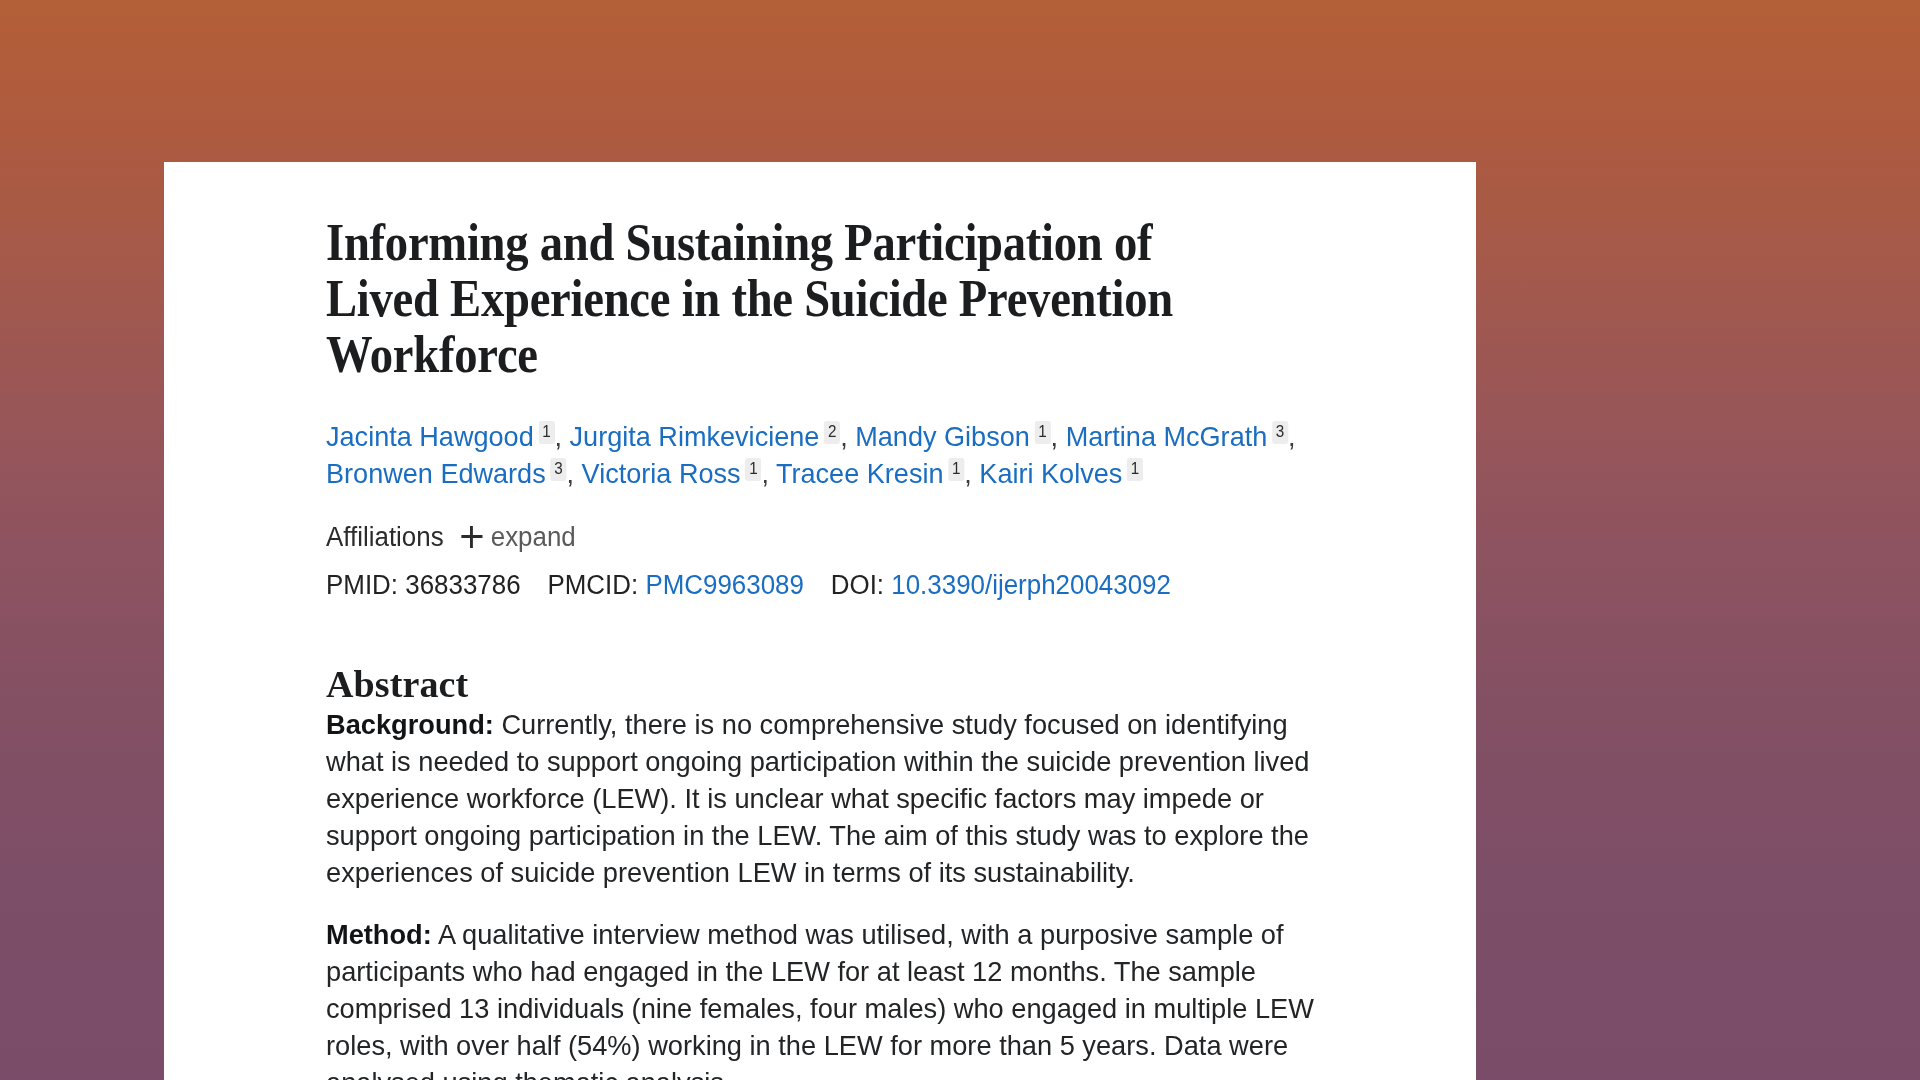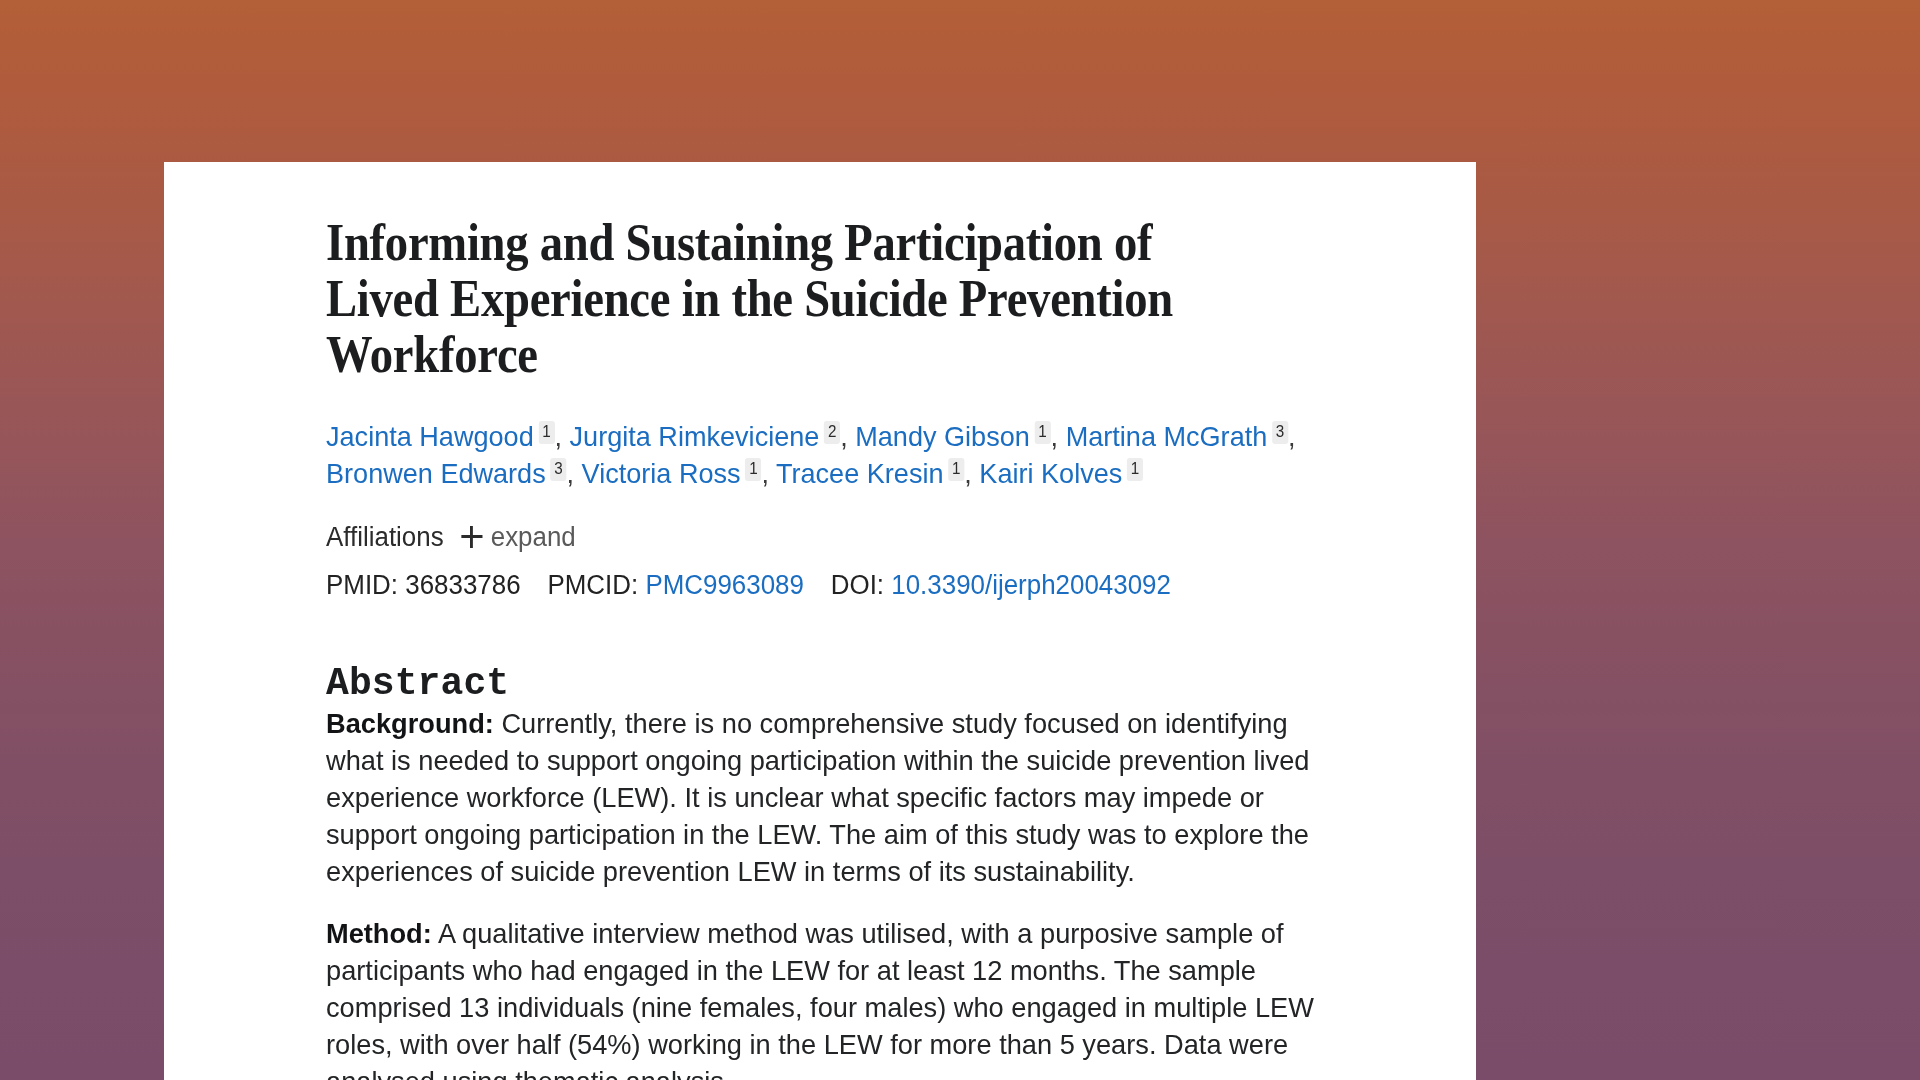--- a/index.html
+++ b/index.html
@@ -136,21 +136,21 @@
   .ident-group { margin-right: 28px; }
   .ident-label { color: #222; }
   .ident-value-dark { color: #222; }
   .ident-link {
     color: #1a6dc0;
     text-decoration: none;
   }
 
   
   .abstract-heading {
-    font-family: Liberation Mono, monospace;
+    font-family: Liberation Serif, serif;
     font-weight: bold;
     font-size: 38px;
     color: #1c1d1f;
     margin-top: 61px;
     letter-spacing: 0.1px;
   }
 
   .abstract-body { max-width: 1345px; }
 
   .abstract-para {

